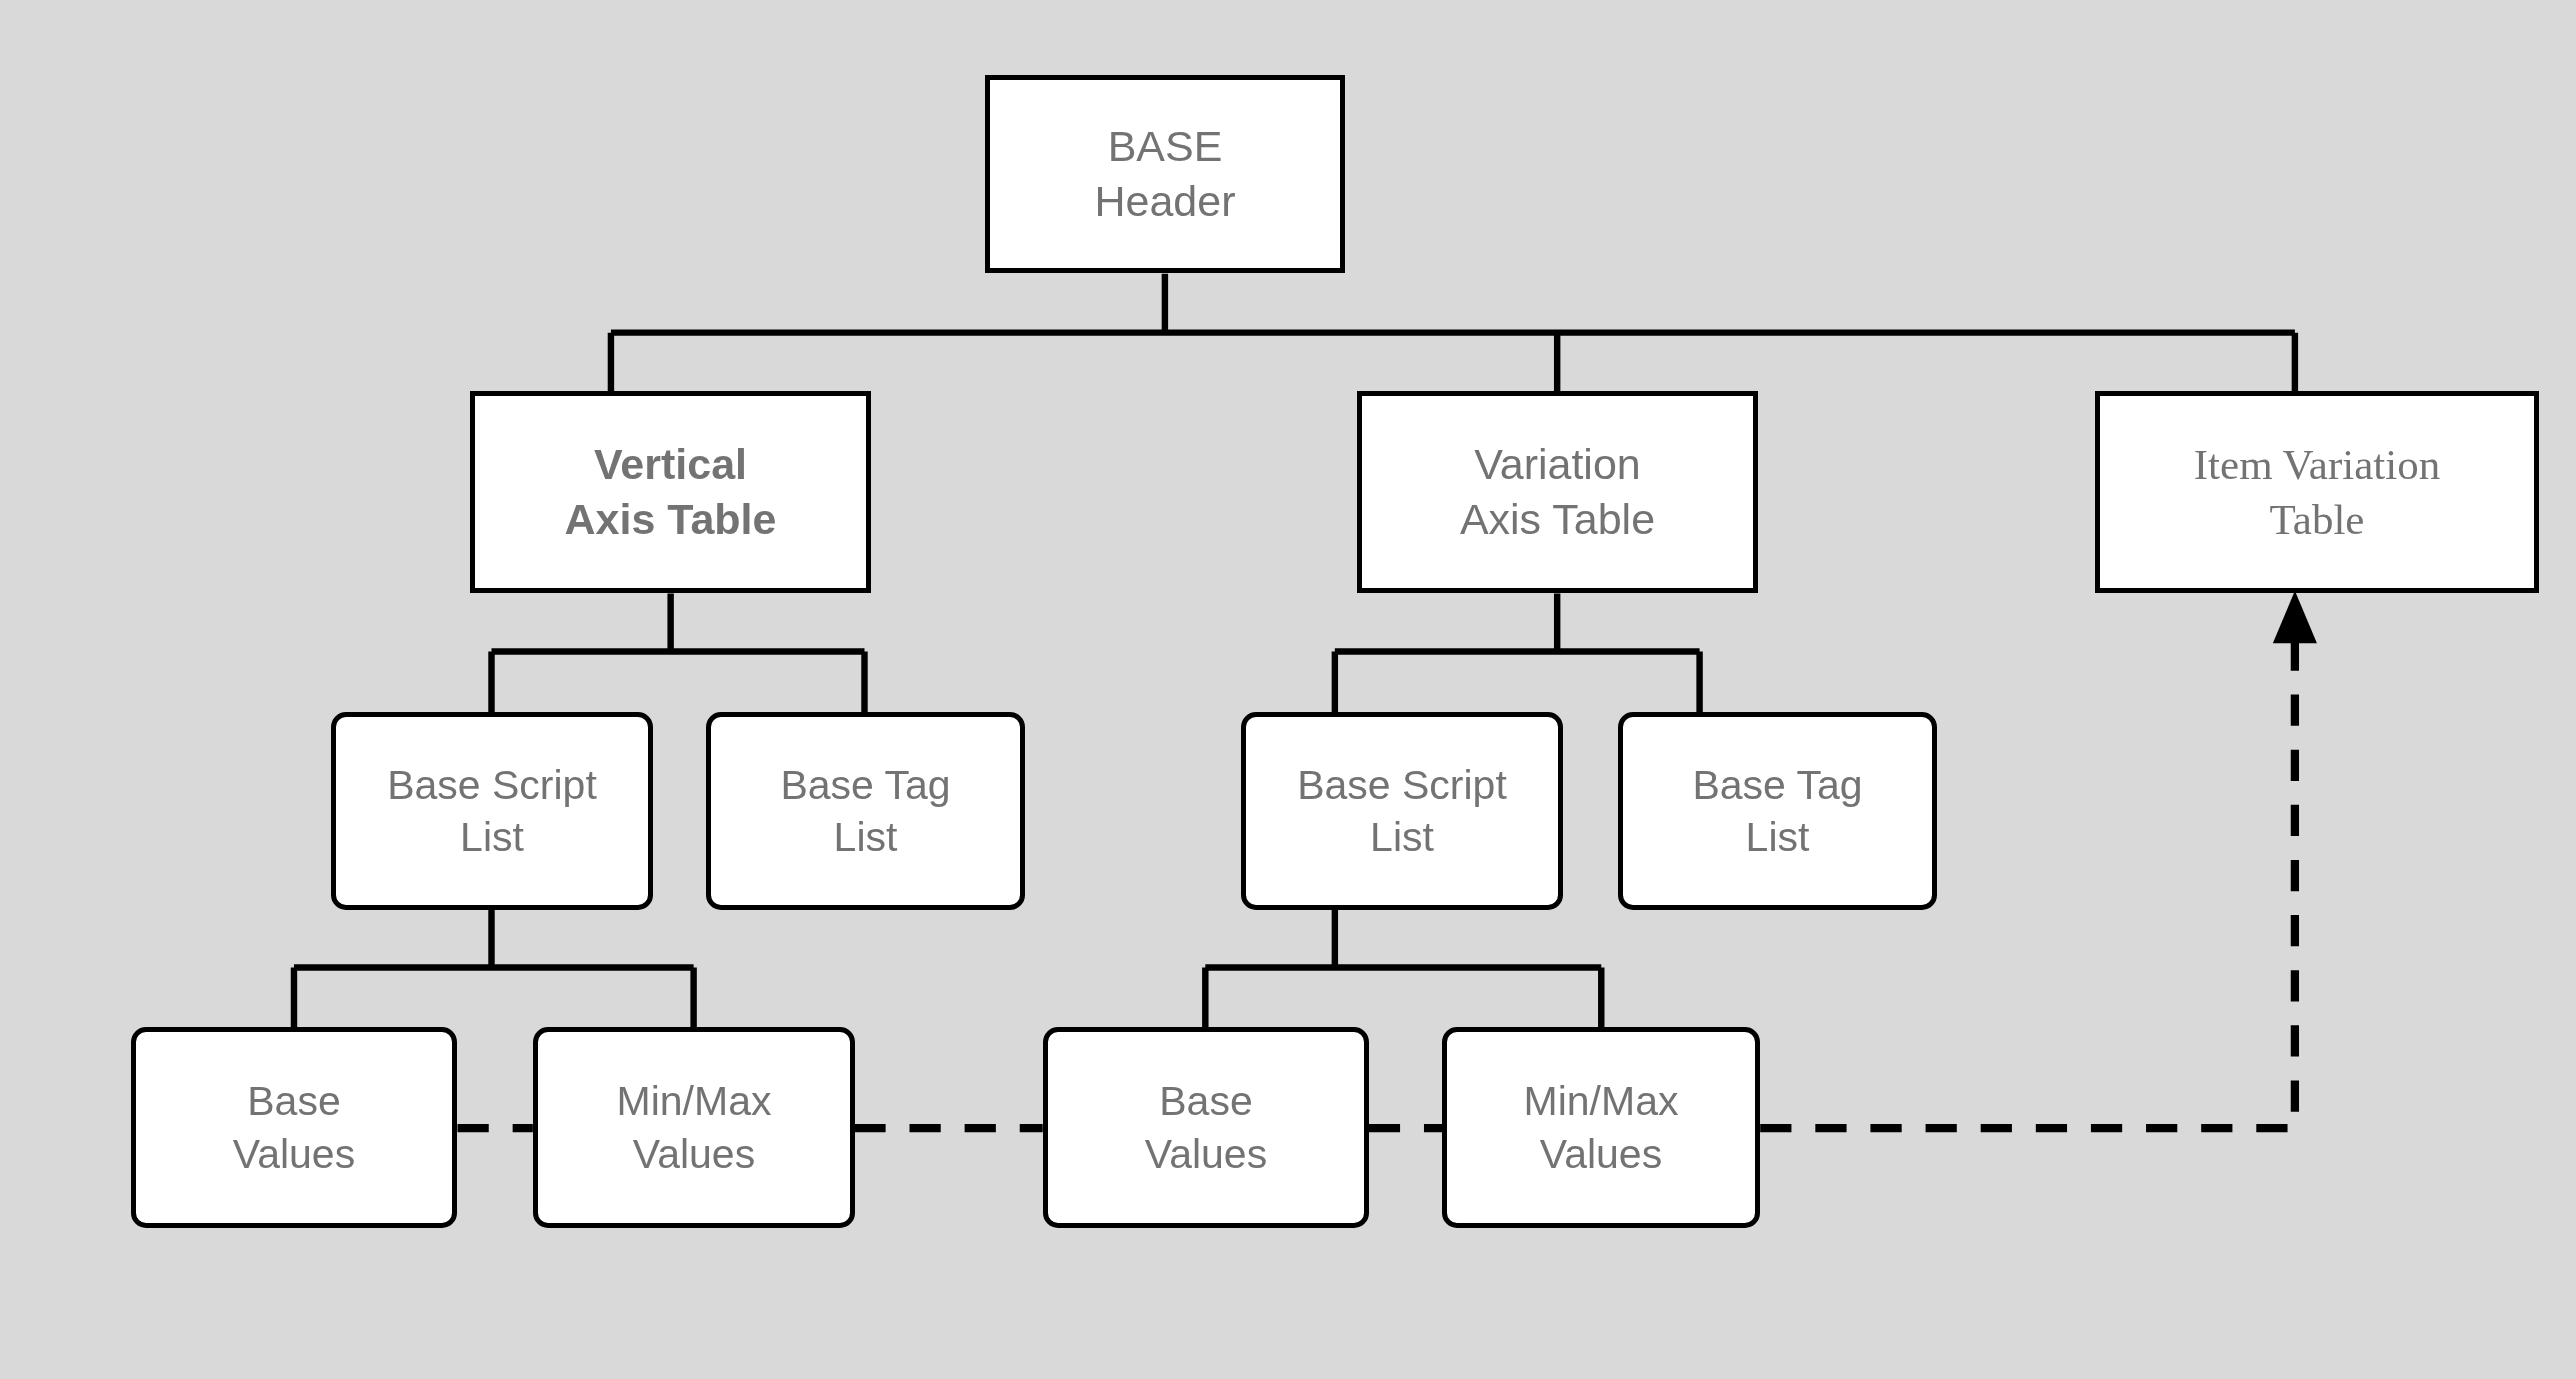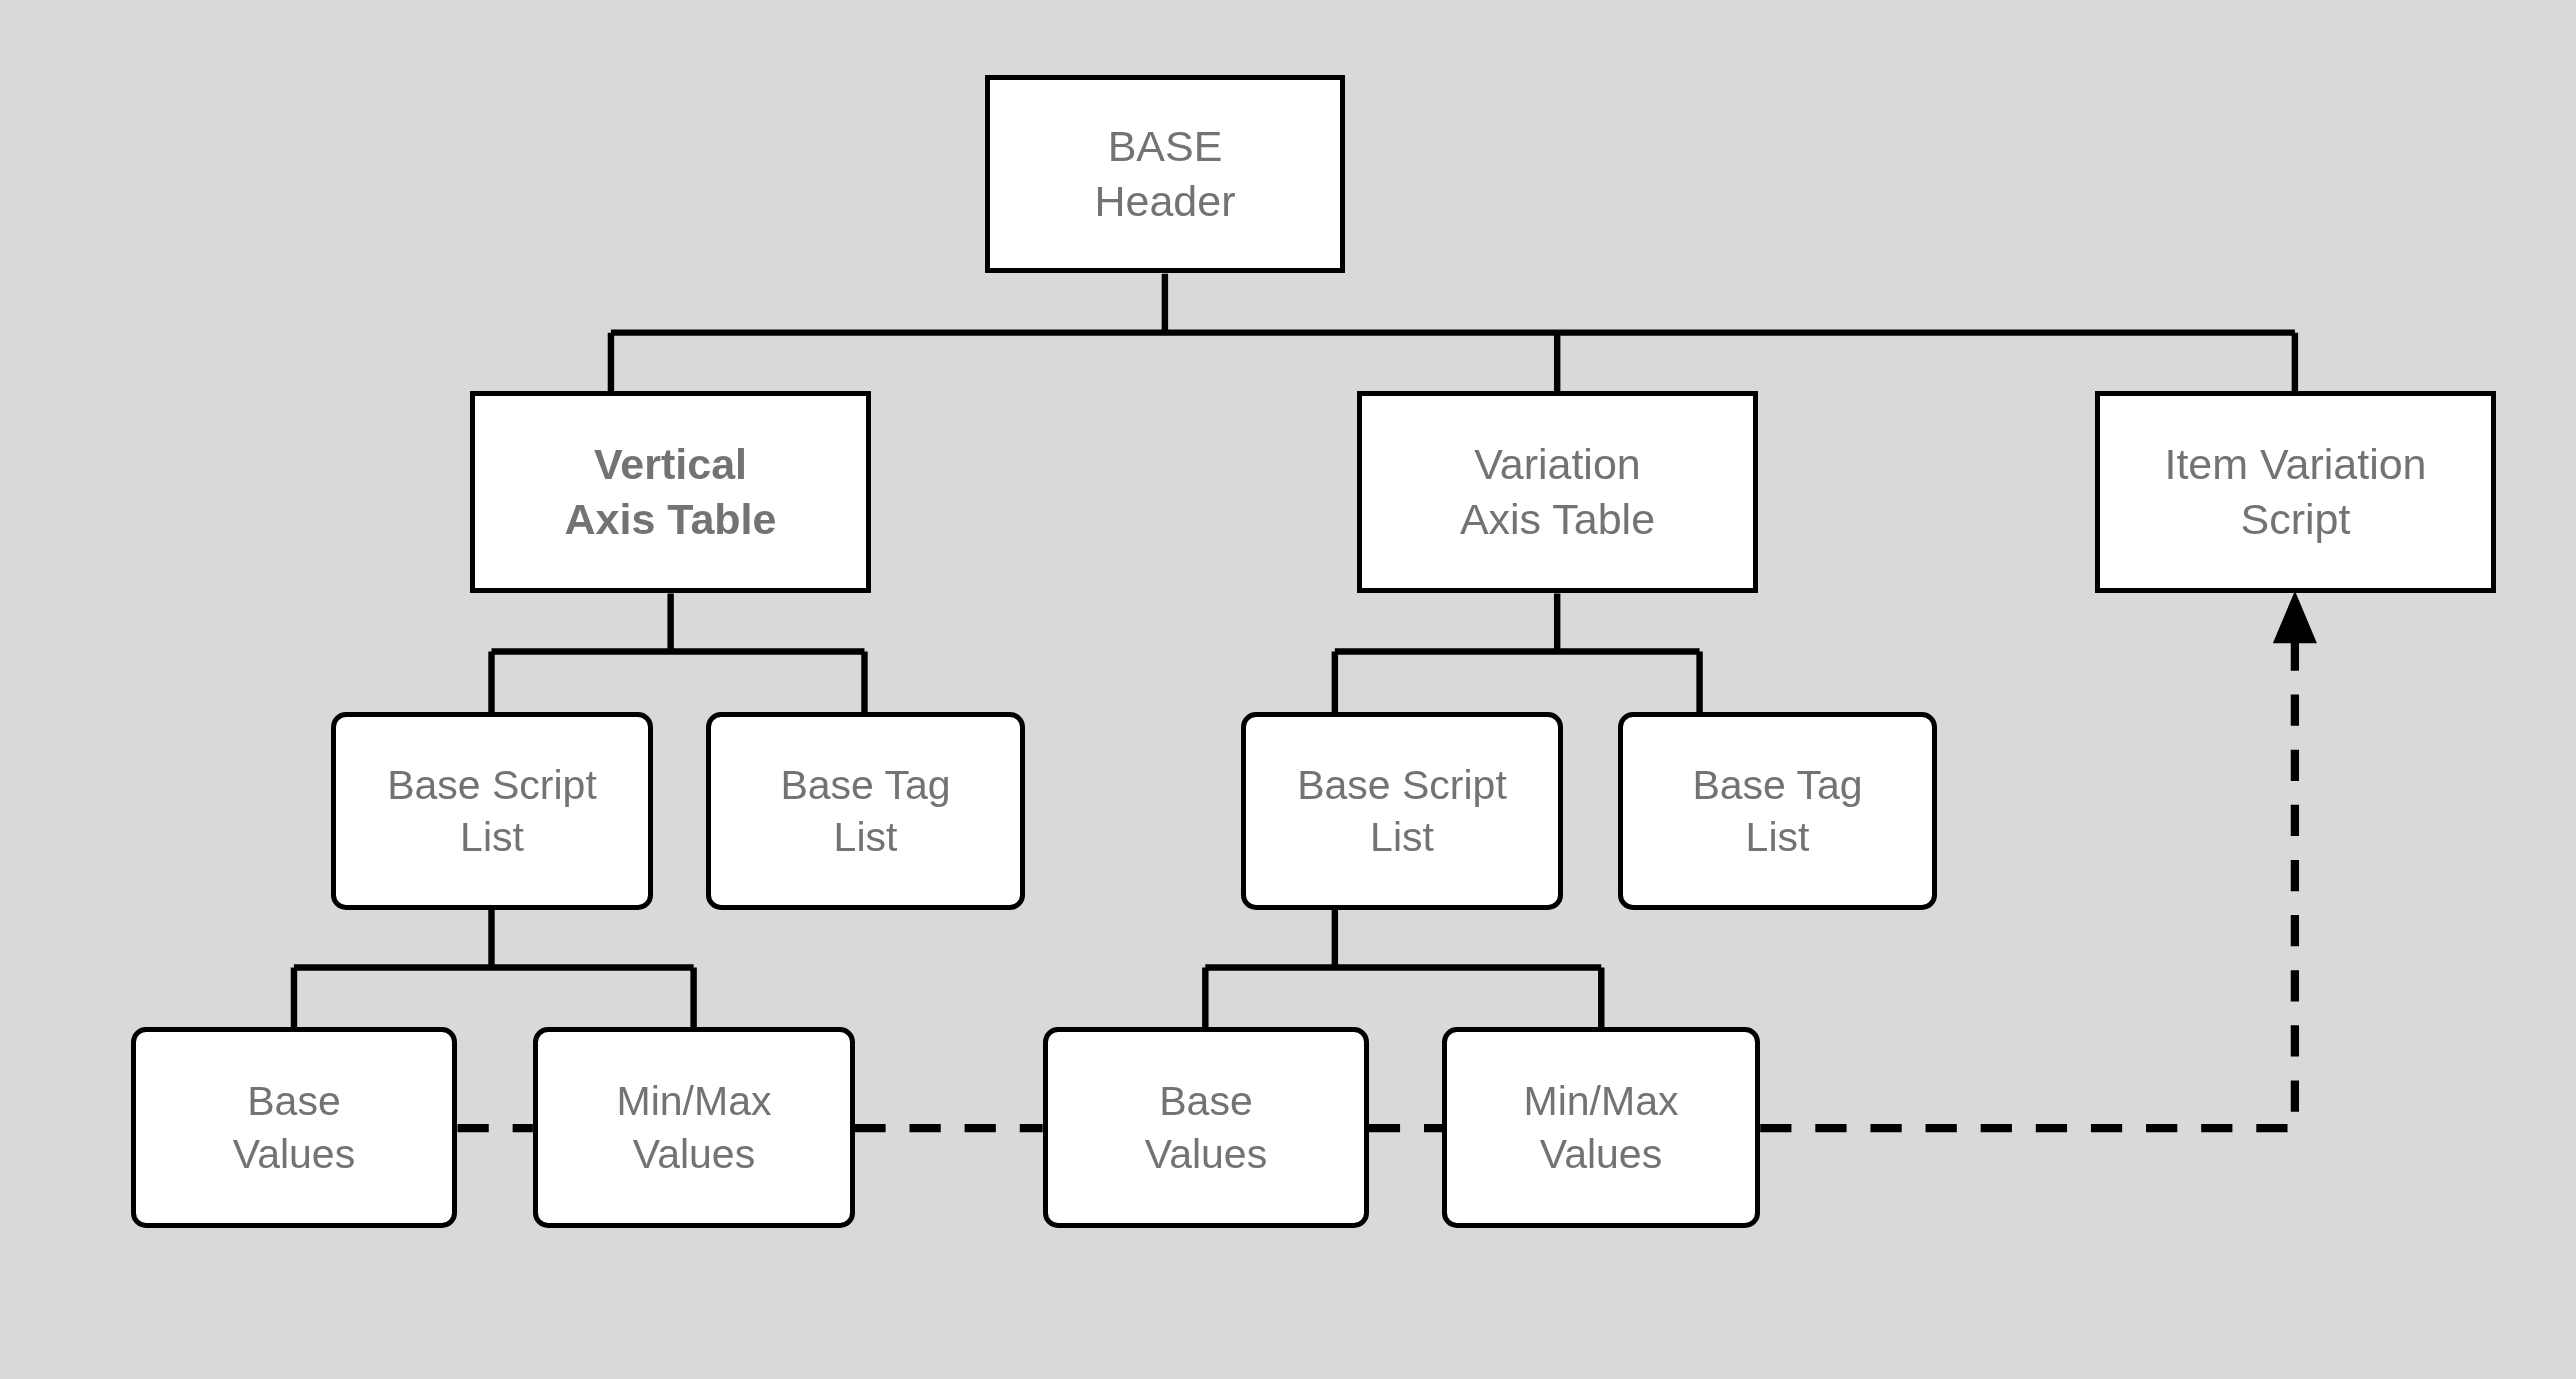--- a/index.html
+++ b/index.html
@@ -77,23 +77,23 @@
   <div class="node t-large" style="left:470px; top:391px; width:401px; height:202px;font-weight:bold;">
     <span class="line">Vertical</span>
     <span class="line">Axis Table</span>
   </div>
 
   <div class="node t-large" style="left:1357px; top:391px; width:401px; height:202px;">
     <span class="line">Variation</span>
     <span class="line">Axis Table</span>
   </div>
 
-  <div class="node t-large" style="left:2095px; top:391px; width:401px; height:202px;">
+  <div class="node t-large" style="left:2095px; top:391px; width:444px; height:202px;font-family:Liberation Serif, serif;">
     <span class="line">Item Variation</span>
-    <span class="line">Script</span>
+    <span class="line">Table</span>
   </div>
 
   <div class="node t-mid" style="left:331px; top:712px; width:322px; height:198px;">
     <span class="line">Base Script</span>
     <span class="line">List</span>
   </div>
 
   <div class="node t-mid" style="left:706px; top:712px; width:319px; height:198px;">
     <span class="line">Base Tag</span>
     <span class="line">List</span>

